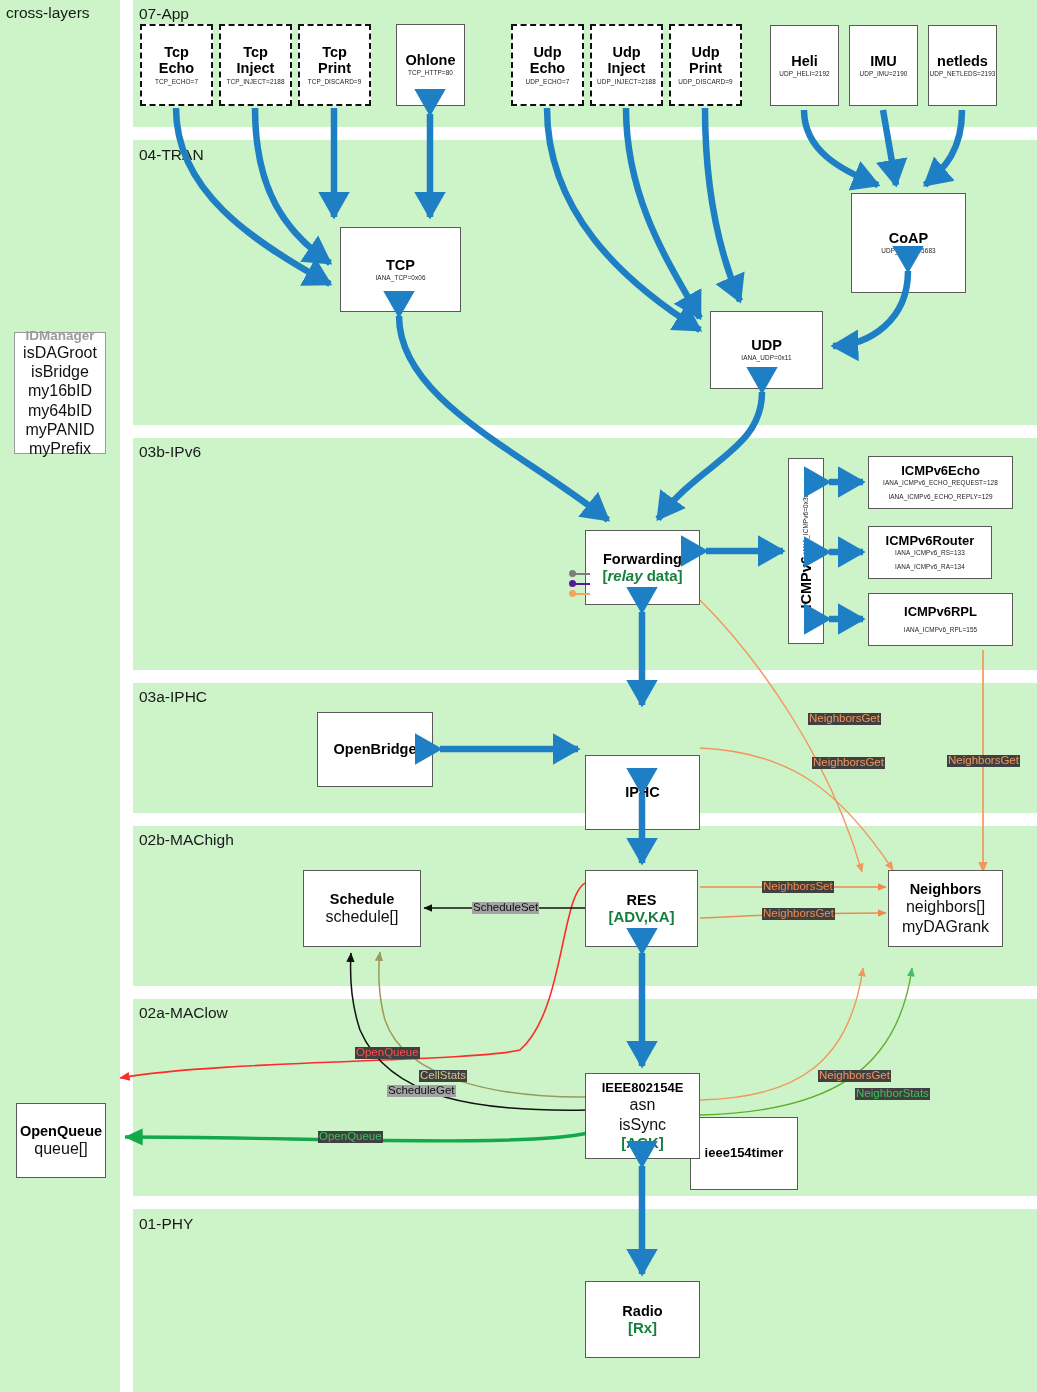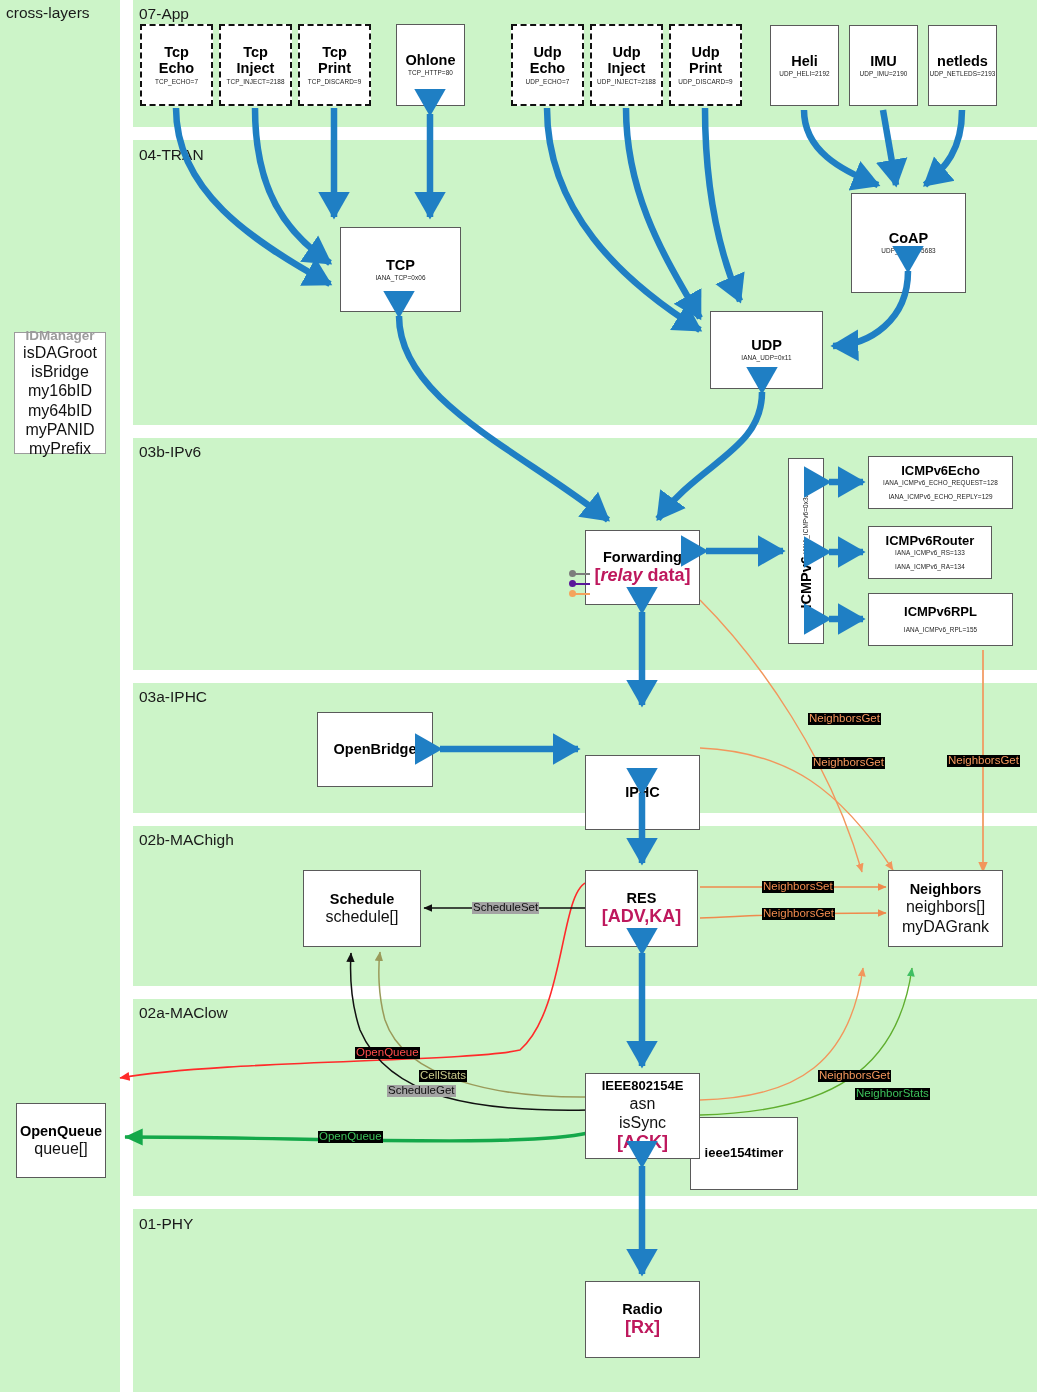--- a/index.html
+++ b/index.html
@@ -14,35 +14,35 @@
   .node{position:absolute;background:#ffffff;border:1.5px solid #5a5a5a;
         box-sizing:border-box;display:flex;flex-direction:column;
         align-items:center;justify-content:center;text-align:center;
         z-index:6;}
   .node.dashed{border:2px dashed #111111;}
   .n-title{font-weight:bold;font-size:14.5px;color:#000;line-height:1.12;}
   .n-title.sm{font-size:13px;}
   .n-sub{font-size:16px;color:#111;line-height:1.2;}
   .n-tiny{font-size:6.4px;color:#222;line-height:1.45;letter-spacing:.1px;
           transform:scale(1);white-space:nowrap;}
-  .n-state{font-weight:bold;font-size:18px;color:#be185d;line-height:1.15;}
+  .n-state{font-weight:bold;font-size:15px;color:#15803d;line-height:1.15;}
   .n-state .it{font-style:italic;}
   .n-gray{font-weight:bold;font-size:13.5px;color:#9b9b9b;}
 
   .vert{position:absolute;display:flex;align-items:center;justify-content:center;}
   .vert .inner{transform:rotate(-90deg);display:flex;align-items:center;
                gap:2px;white-space:nowrap;}
 
   svg.layer{position:absolute;left:0;top:0;width:1037px;height:1392px;
             overflow:visible;pointer-events:none;}
   svg.under{z-index:3;}
   svg.over{z-index:8;}
 
   .elbl{position:absolute;font-size:11.5px;line-height:1;
-        background:#000000;padding:0 1px;white-space:nowrap;z-index:9;}
+        background:#404040;padding:0 1px;white-space:nowrap;z-index:9;}
   .elbl.orange{color:#f2965c;}
   .elbl.orange2{color:#ef8a4d;}
   .elbl.red{color:#ff4d4d;}
   .elbl.green{color:#3cc05a;}
   .elbl.olive{color:#c9c98a;}
   .elbl.dark{color:#111;background:#a3a3a3;text-align:center;}
 
   .port{position:absolute;z-index:9;}
   .port .dot{width:7px;height:7px;border-radius:50%;position:absolute;left:0;top:0;}
   .port .stem{position:absolute;height:2px;left:5px;top:2.5px;width:14px;}

